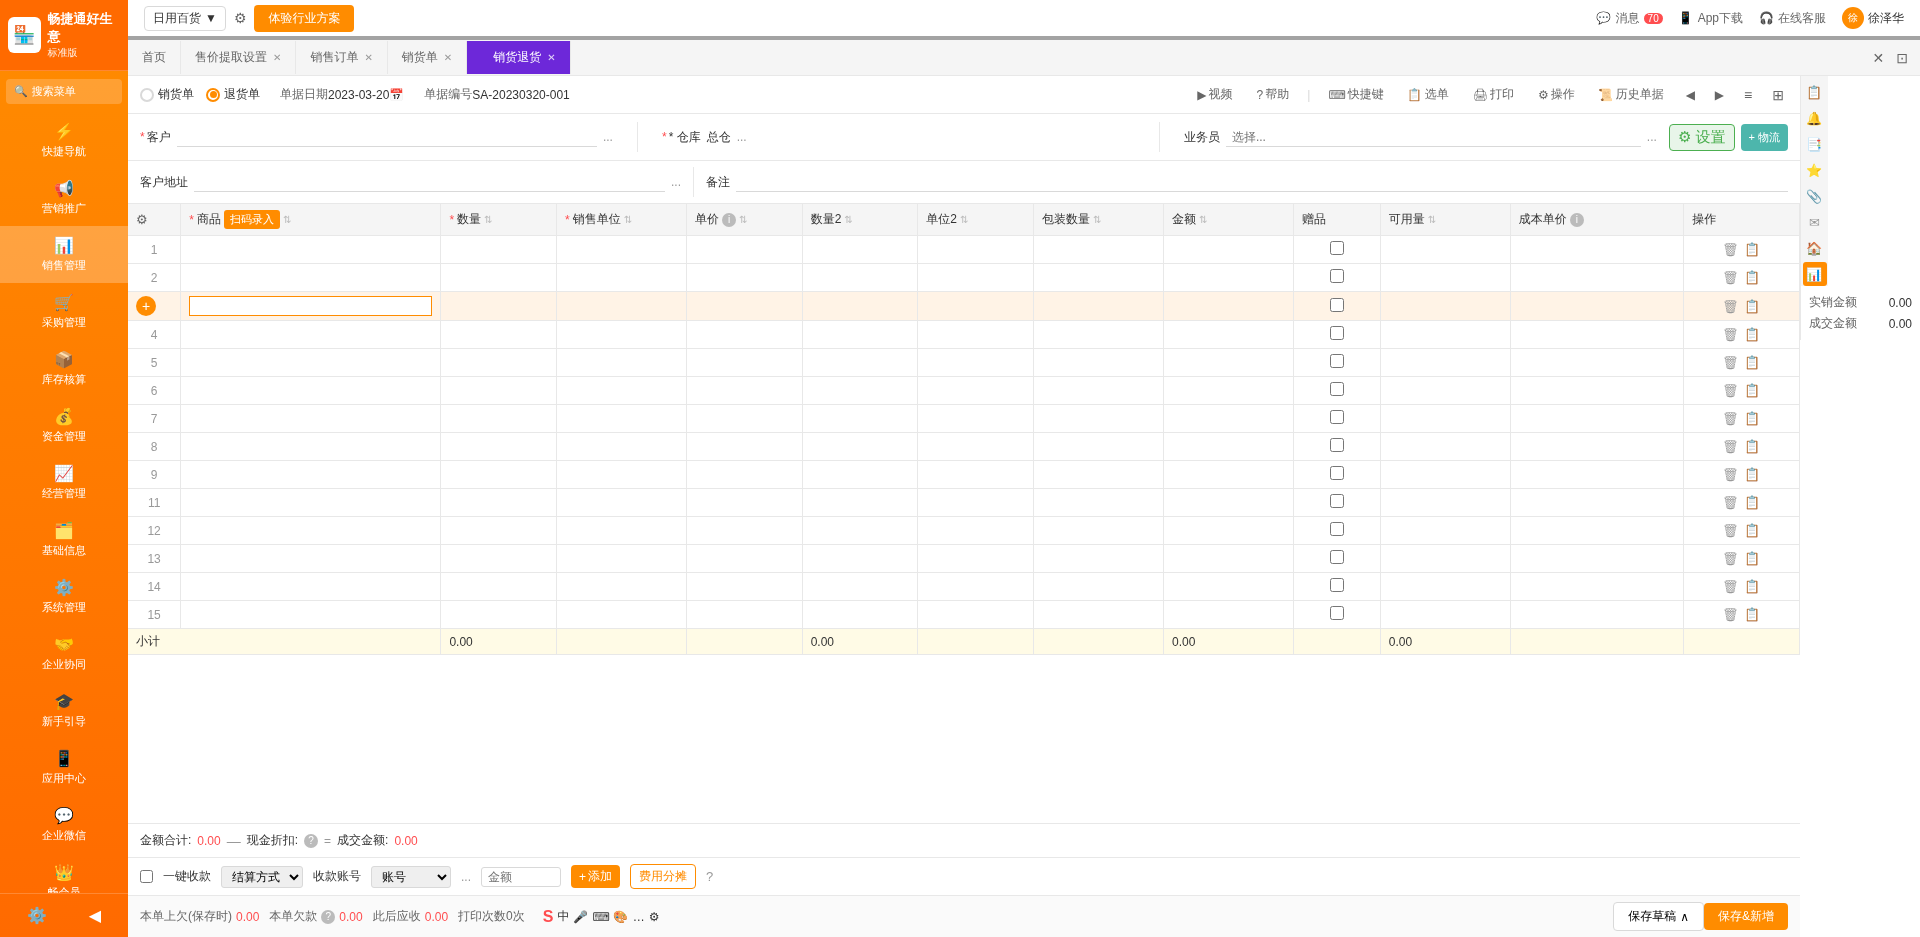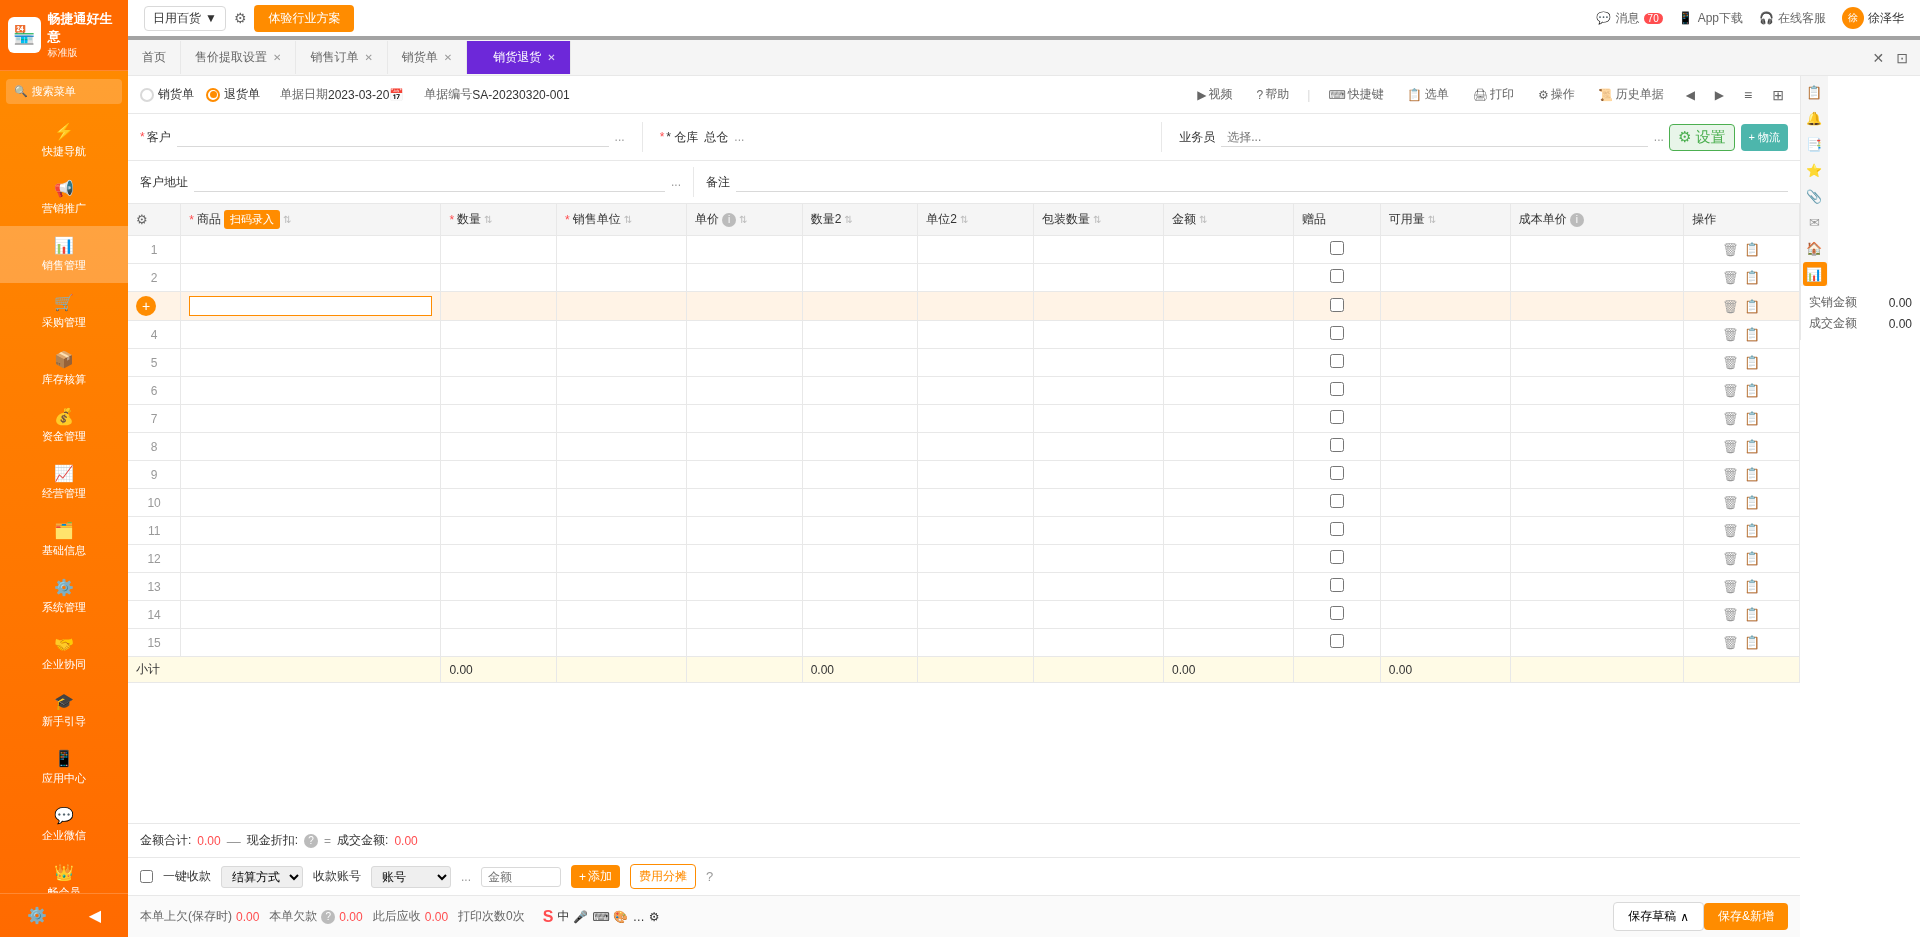--- a/index.html
+++ b/index.html
@@ -331,21 +331,21 @@
             <span>📜</span>
             <span>历史单据</span>
           </div>
           <button class="tab-action-btn" style="font-size:12px;color:#666;">◀</button>
           <button class="tab-action-btn" style="font-size:12px;color:#666;">▶</button>
           <button class="tab-action-btn">≡</button>
           <button class="tab-action-btn">⊞</button>
         </div>
       </div>
 
-      <div class="form-fields" style="padding: 8px 12px; display:flex; align-items:center; gap:5px;justify-content:center;">
+      <div class="form-fields" style="padding: 8px 12px; display:flex; align-items:center; gap:12px;justify-content:center;">
         <div class="field-group" style="flex:1; display:flex; align-items:center; gap:6px;">
           <span class="field-label required">客户</span>
           <input class="field-input" type="text" style="flex: 1 1 0%; min-width: 120px; border-top: none; border-right: none; border-left: none; border-image: initial; border-bottom: 1px solid rgb(217, 217, 217); outline: none;">
           <span class="field-dots">...</span>
         </div>
         <div class="field-divider"></div>
         <div class="field-group" style="flex:1; display:flex; align-items:center; gap:6px;">
           <span class="field-label required">* 仓库</span>
           <span style="color:#333;">总仓</span>
           <span class="field-dots">...</span>
@@ -584,35 +584,20 @@
                 <td></td>
                 <td></td>
                 <td></td>
                 <td style="text-align: center;"><input type="checkbox" class="table-checkbox" style=""></td>
                 <td></td>
                 <td></td>
                 <td style="text-align: center;"><button class="row-action-btn">🗑</button><button class="row-action-btn">📋</button></td>
               </tr>
               <tr>
                 <td class="row-num">9</td>
-                <td></td>
-                <td></td>
-                <td></td>
-                <td></td>
-                <td></td>
-                <td></td>
-                <td></td>
-                <td></td>
-                <td style="text-align: center;"><input type="checkbox" class="table-checkbox" style=""></td>
-                <td></td>
-                <td></td>
-                <td style="text-align: center;"><button class="row-action-btn">🗑</button><button class="row-action-btn">📋</button></td>
-              </tr>
-              <tr>
-                <td class="row-num">10</td>
                 <td></td>
                 <td></td>
                 <td></td>
                 <td></td>
                 <td></td>
                 <td></td>
                 <td></td>
                 <td></td>
                 <td style="text-align: center;"><input type="checkbox" class="table-checkbox" style=""></td>
                 <td></td>

